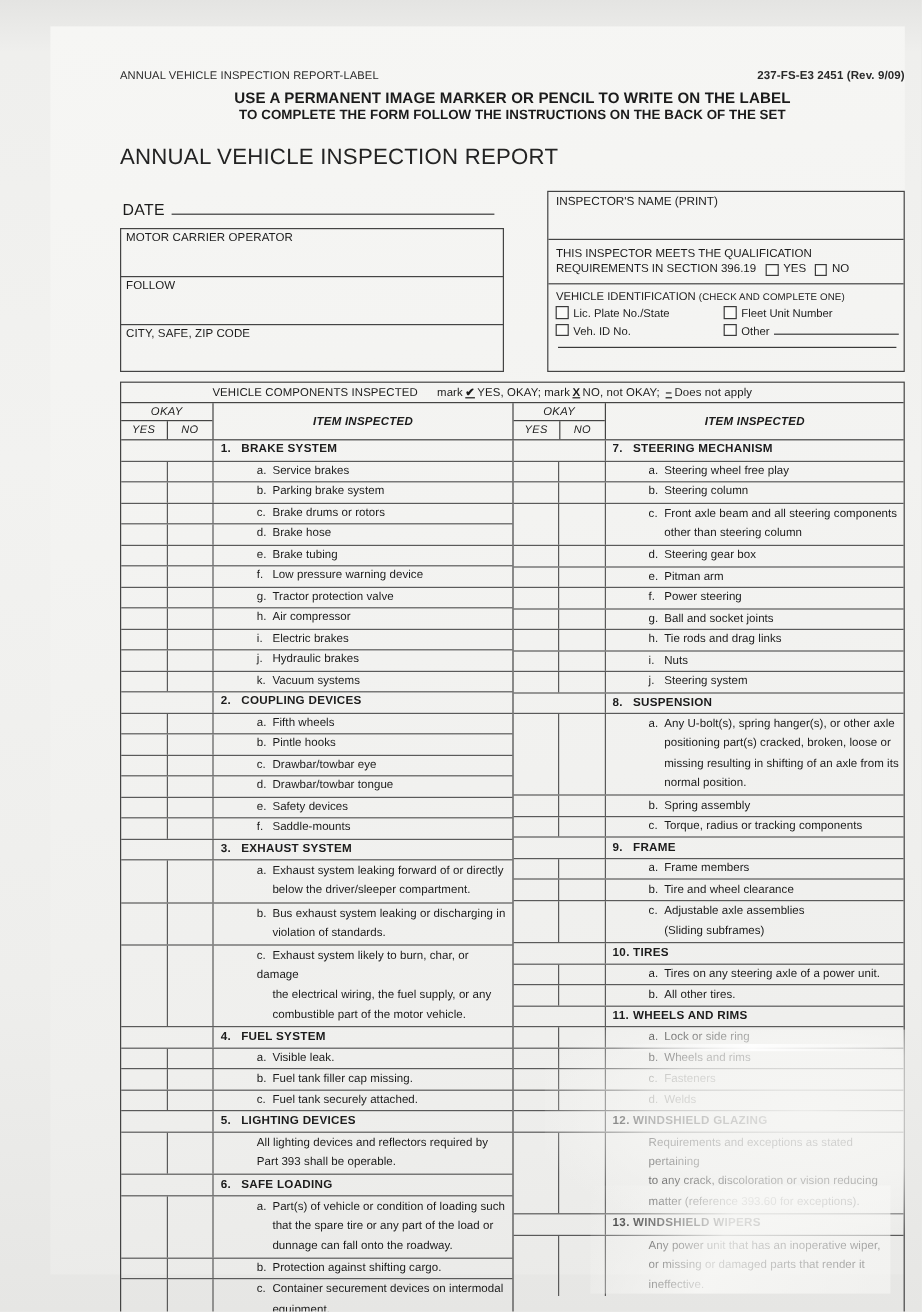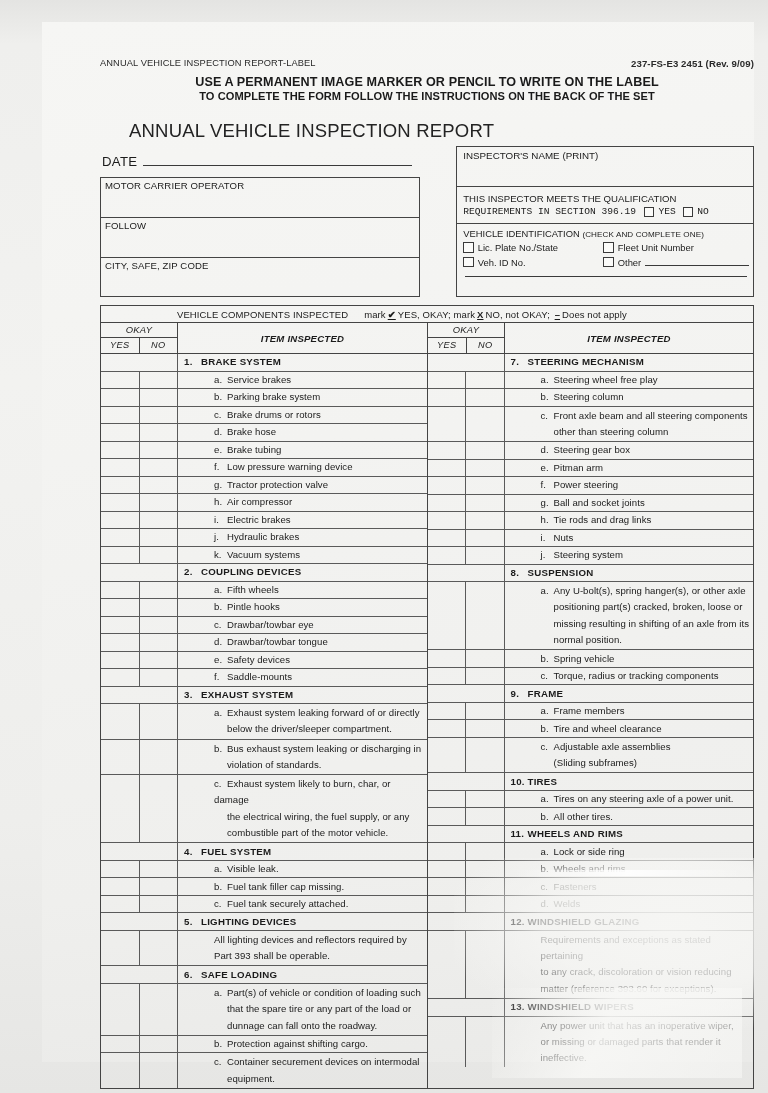--- a/index.html
+++ b/index.html
@@ -21,24 +21,24 @@
   }
   .content{position:absolute;left:58px;top:36px;width:654px;}
 
   
   .topline{display:flex;justify-content:space-between;align-items:flex-start;
     font-size:9.3px;letter-spacing:.1px;color:#2a2a2a;}
   .topline .right{font-weight:bold;font-size:9.6px;letter-spacing:.1px;}
   .useline{text-align:center;margin-top:6px;font-size:12.6px;font-weight:bold;
     letter-spacing:.1px;line-height:14px;color:#1a1a1a;}
   .useline .l2{font-size:11.1px;letter-spacing:.05px;}
-  .bigtitle{margin-top:17px;font-size:18.5px;letter-spacing:.2px;color:#232323;margin-left:29px;}
+  .bigtitle{margin-top:17px;font-size:18.5px;letter-spacing:.2px;color:#232323;}
 
   
-  .idblock{margin-top:4px;display:flex;border:0;gap:36px;}
+  .idblock{margin-top:17px;display:flex;border:0;gap:36px;}
   .idleft{width:340px;position:relative;}
   .idright{width:314px;border:1px solid #444;border-left:1px solid #444;}
 
   .dateRow{height:31px;display:flex;align-items:center;padding-left:2px;}
   .dateRow .lbl{font-size:13.2px;letter-spacing:.3px;}
   .dateRow .rule{flex:1;border-bottom:1.4px solid #3a3a3a;margin:0 8px 3px 6px;height:11px;}
 
   .lbox{border:1px solid #444;border-bottom:none;height:40px;padding:2px 0 0 4px;
         font-size:9.6px;letter-spacing:.1px;box-sizing:border-box;}
   .lbox.last{border-bottom:1px solid #444;height:40px;}
@@ -142,21 +142,21 @@
           <span>CITY, SAFE, ZIP CODE</span>
         </div>
       </div>
 
       <div class="idright">
         <div class="rbox r1">
           <span>INSPECTOR'S NAME (PRINT)</span>
         </div>
         <div class="rbox r2">
           <div>THIS INSPECTOR MEETS THE QUALIFICATION</div>
-          <div style="display:flex;align-items:flex-start;font-family:Liberation Mono, monospace;">
+          <div style="display:flex;align-items:flex-start;">
             <span>REQUIREMENTS IN SECTION 396.19</span>
             <span style="display:flex;align-items:center;margin-left:8px;">
               <span class="cb"></span>
               <span>YES</span>
             </span>
             <span style="display:flex;align-items:center;margin-left:7px;">
               <span class="cb"></span>
               <span>NO</span>
             </span>
           </div>
@@ -667,21 +667,21 @@
                   <div class="sub2">missing resulting in shifting of an axle from its</div>
                   <div class="sub2">normal position.</div>
                 </div>
               </div>
               <div class="r">
                 <div class="boxes">
                   <span></span>
                   <span></span>
                 </div>
                 <div class="txt">
-                  <div class="sub"><span class="ltr">b.</span><span>Spring vehicle</span></div>
+                  <div class="sub"><span class="ltr">b.</span><span>Spring assembly</span></div>
                 </div>
               </div>
               <div class="r">
                 <div class="boxes">
                   <span></span>
                   <span></span>
                 </div>
                 <div class="txt">
                   <div class="sub"><span class="ltr">c.</span><span>Torque, radius or tracking components</span></div>
                 </div>

